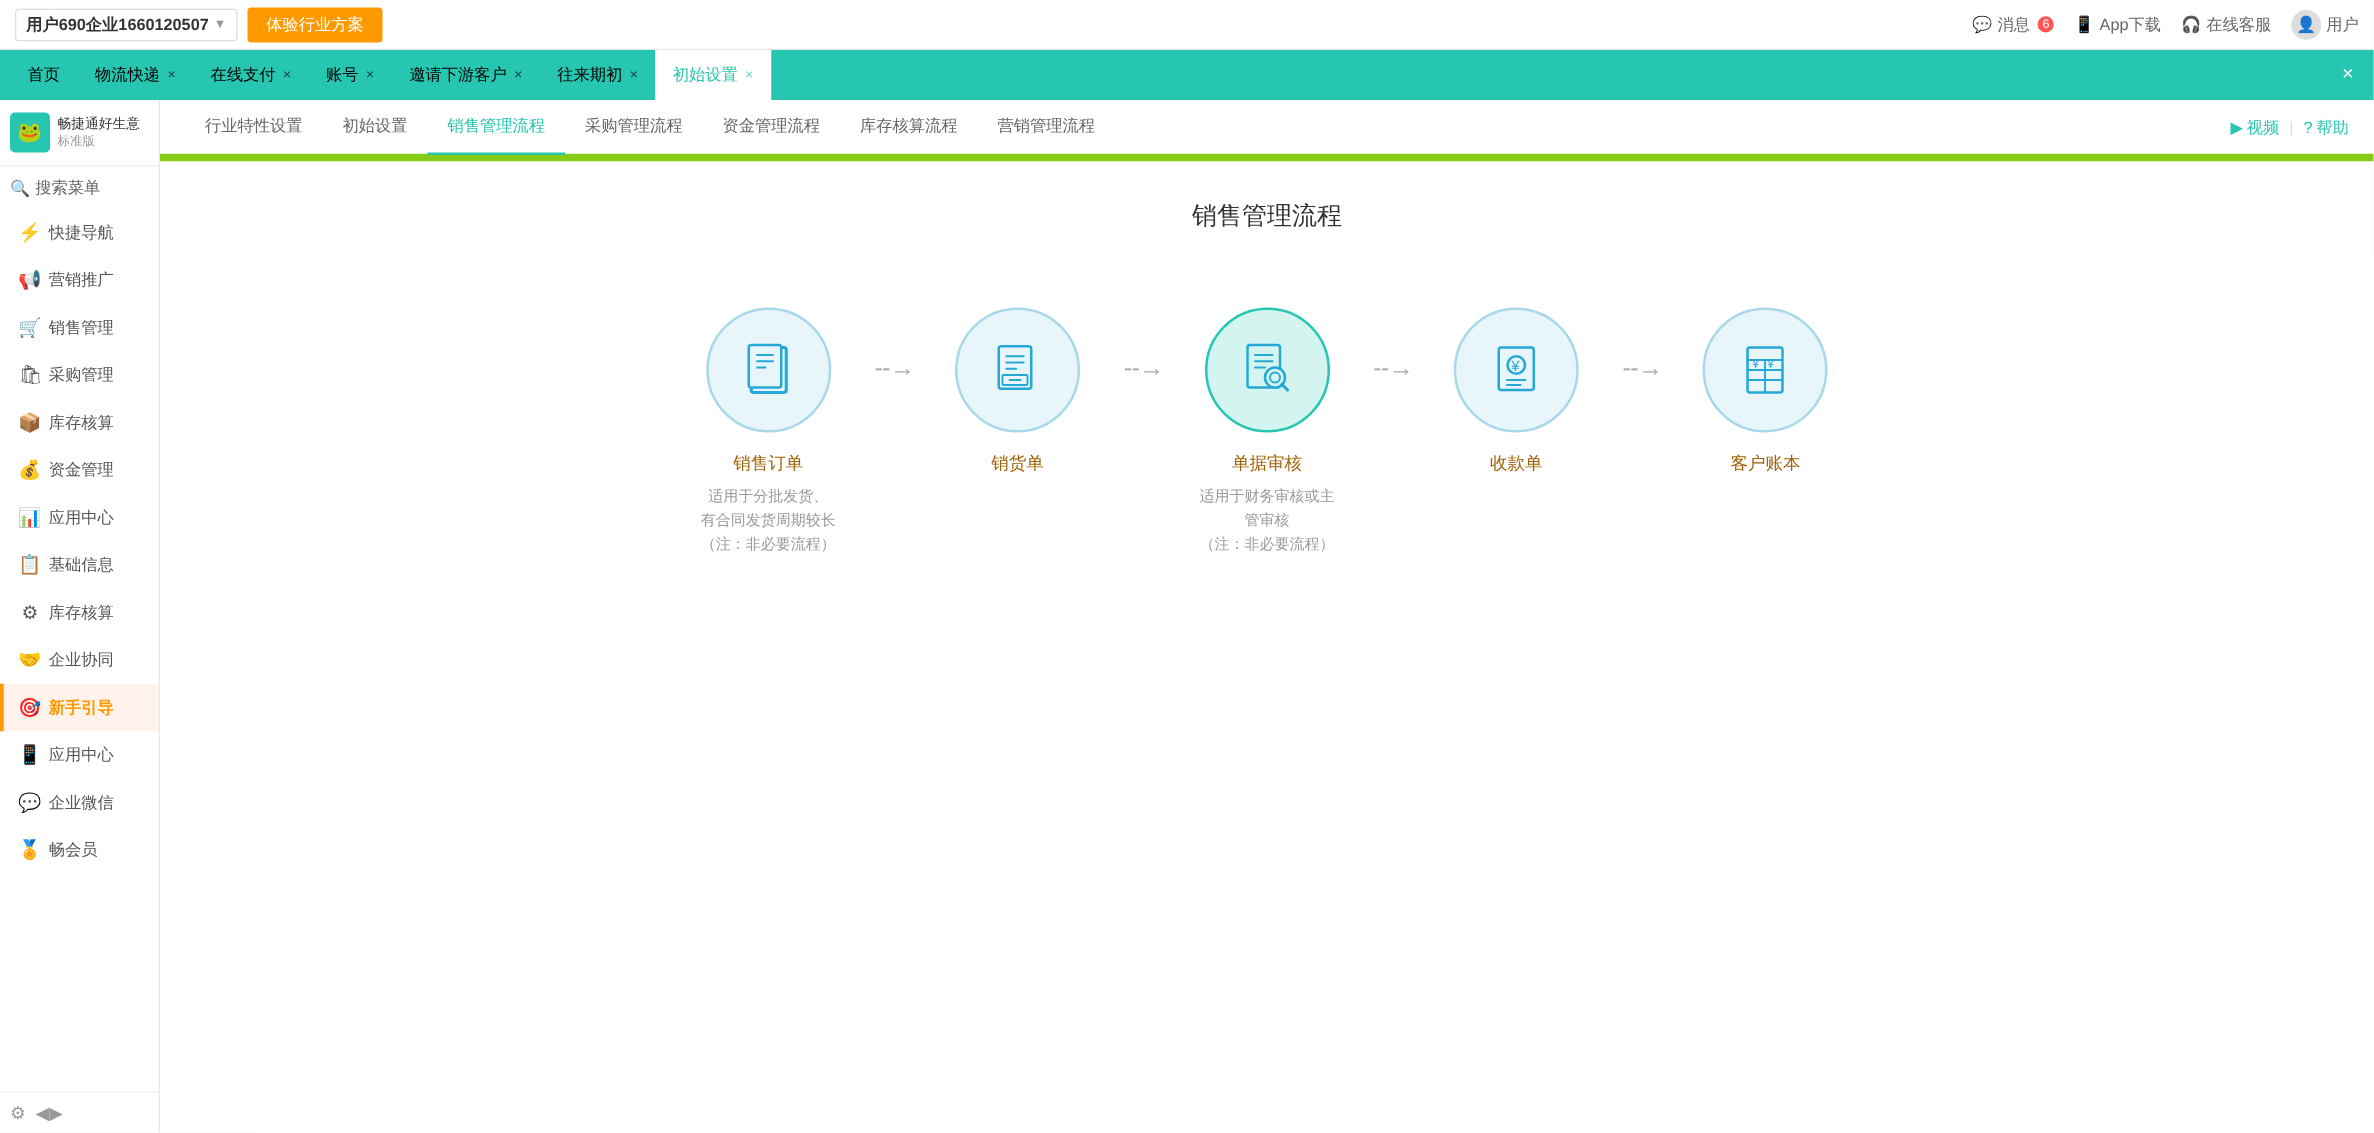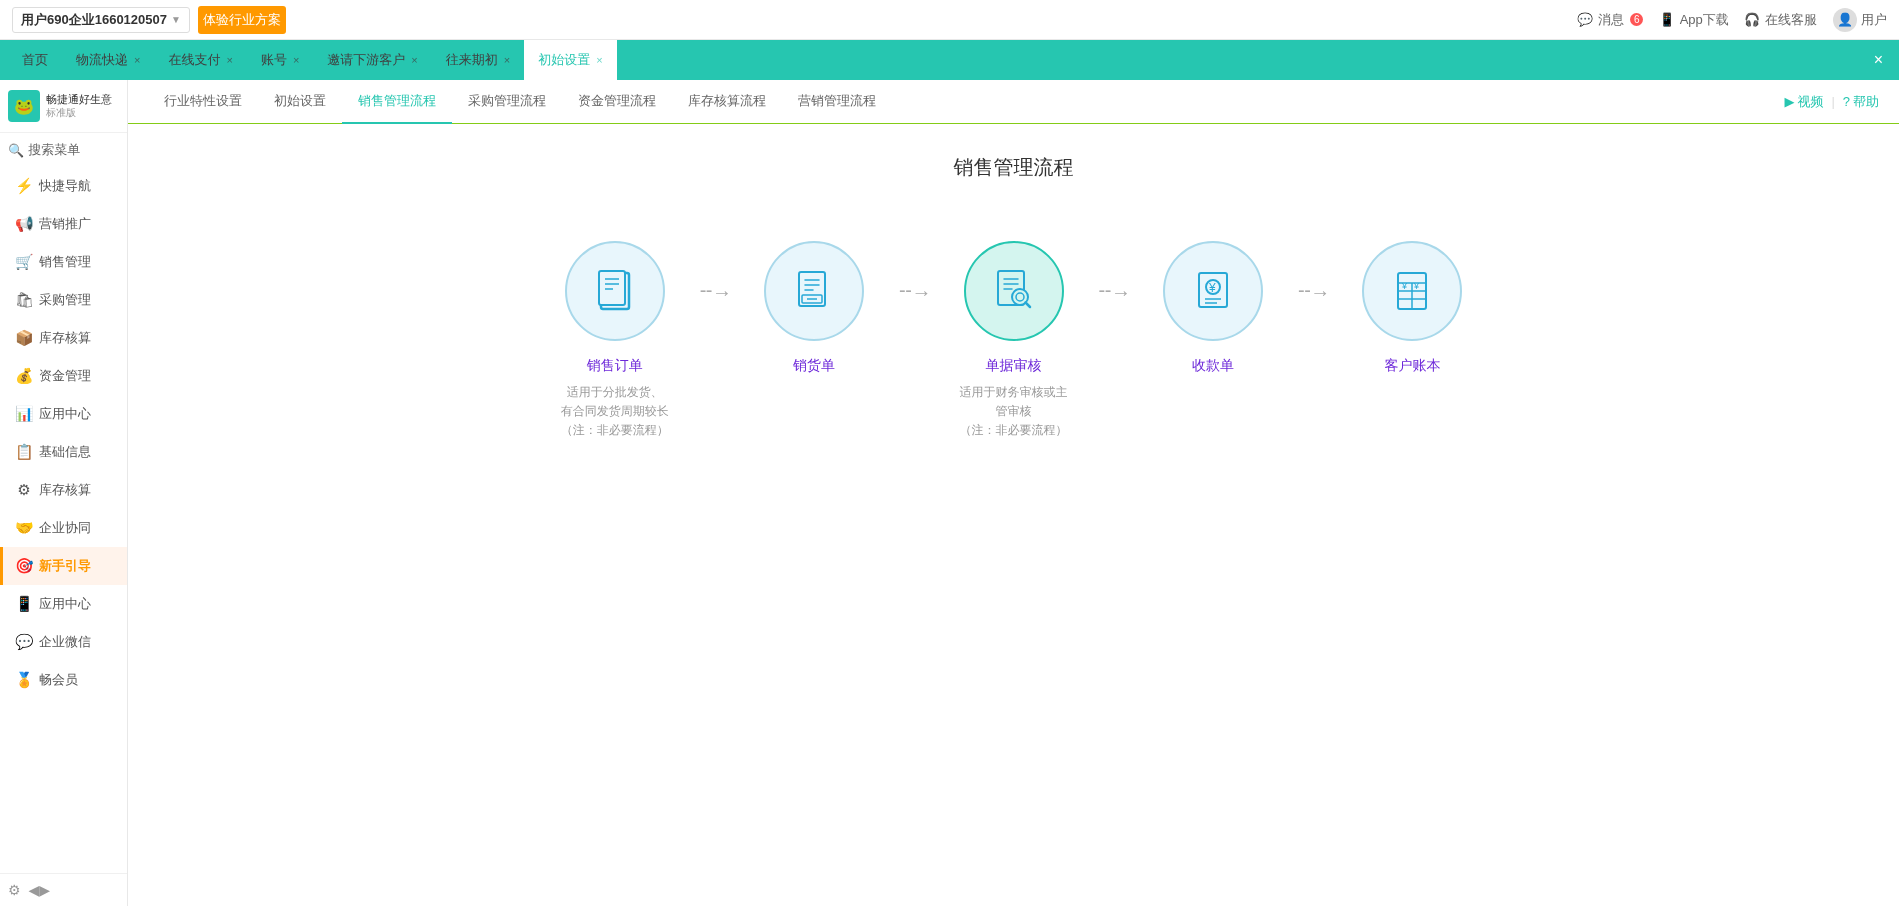--- a/index.html
+++ b/index.html
@@ -17,40 +17,40 @@
     }
     .top-bar-left { display: flex; align-items: center; gap: 8px; }
     .company-select {
       display: flex; align-items: center; gap: 4px;
       border: 1px solid #ddd; border-radius: 3px;
       padding: 3px 8px; cursor: pointer; font-size: 13px; color: #333; font-weight: bold;
     }
     .company-select .chevron { font-size: 10px; color: #999; }
     .btn-experience {
       background: #f90; border: none; color: #fff;
-      padding: 5px 5px; border-radius: 3px; cursor: pointer; font-size: 13px; font-family: Liberation Mono, monospace;
+      padding: 5px 15px; border-radius: 3px; cursor: pointer; font-size: 13px; font-family: Liberation Mono, monospace;
     }
     .top-bar-right { display: flex; align-items: center; gap: 16px; color: #666; font-size: 13px; }
     .top-bar-right .icon-item { display: flex; align-items: center; gap: 4px; cursor: pointer; }
     .badge { background: #f55; color: #fff; border-radius: 10px; font-size: 10px; padding: 1px 4px; margin-left: 2px; }
     .avatar { width: 24px; height: 24px; border-radius: 50%; background: #ddd; display: flex; align-items: center; justify-content: center; }
 
     
     .nav-bar {
       height: 40px;
       background: #26c6b0;
       display: flex;
       align-items: center;
       padding: 0 8px;
     }
     .nav-tab {
       height: 40px;
       display: flex; align-items: center;
       padding: 0 14px;
-      color: #404040;
+      color: #000000;
       font-size: 13px;
       cursor: pointer;
       position: relative;
       white-space: nowrap;
     }
     .nav-tab.active { background: #fff; color: #26c6b0; }
     .nav-tab .close-btn { margin-left: 6px; font-size: 11px; opacity: 0.7; }
     .nav-bar-close { margin-left: auto; color: #fff; font-size: 16px; cursor: pointer; padding: 0 8px; }
 
     
@@ -106,21 +106,21 @@
       background: #fff;
       overflow-y: auto;
       display: flex;
       flex-direction: column;
     }
 
     
     .sub-tabs {
       display: flex;
       align-items: center;
-      border-bottom: 1px solid #84cc16;
+      border-bottom: 6px solid #84cc16;
       padding: 0 20px;
       background: #fff;
       flex-shrink: 0;
     }
     .sub-tab {
       padding: 12px 16px;
       font-size: 13px;
       color: #666;
       cursor: pointer;
       border-bottom: 2px solid transparent;
@@ -166,21 +166,21 @@
       background: #e8f6fc;
       display: flex;
       align-items: center;
       justify-content: center;
       margin-bottom: 16px;
       position: relative;
     }
     .step-circle svg { width: 48px; height: 48px; }
     .step-name {
       font-size: 14px;
-      color: #6d28d9;
+      color: #a16207;
       font-weight: 500;
       margin-bottom: 8px;
       text-align: center;
     }
     .step-desc {
       font-size: 12px;
       color: #999;
       text-align: center;
       line-height: 1.6;
       max-width: 130px;

